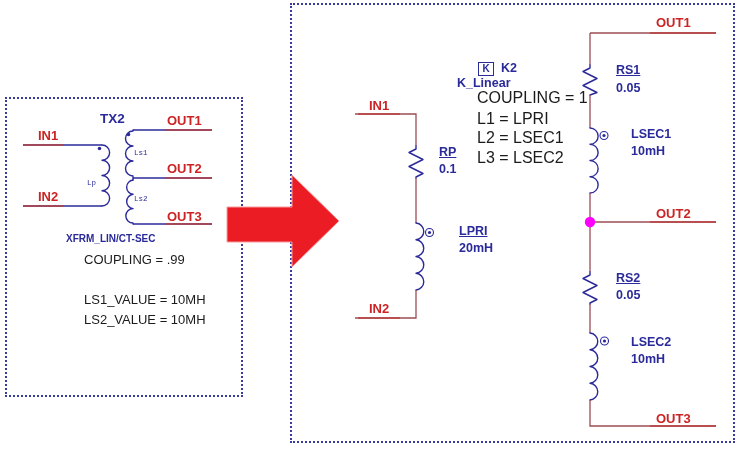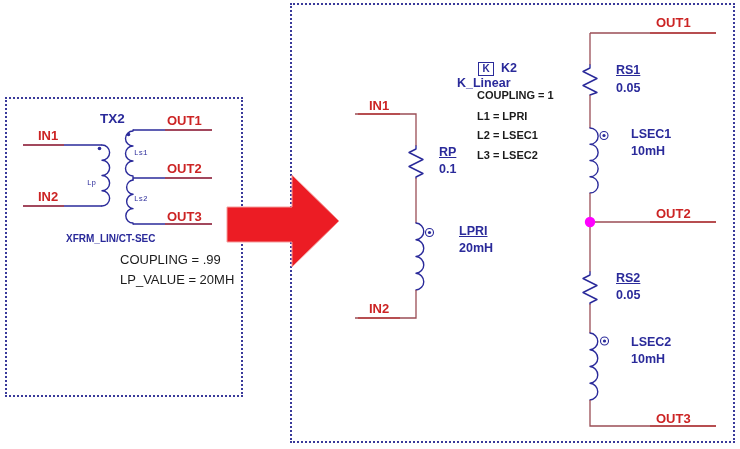--- a/index.html
+++ b/index.html
@@ -19,22 +19,22 @@
   .wm{stroke:var(--wirer);fill:none;stroke-width:1.3;}
   .wr{stroke:var(--wredseg);fill:none;stroke-width:1.4;}
   .dotn{fill:var(--navy);}
   .jdot{fill:var(--mag);}
   .arrow{fill:var(--arrow);stroke:#f49c9c;stroke-width:1;}
   
   .t{position:absolute;white-space:nowrap;line-height:1.05;}
   .red{color:var(--redlbl);font-weight:700;font-size:13px;}
   .navy{color:var(--navy);font-weight:600;font-size:12.5px;}
   .u{text-decoration:underline;}
-  .blk{color:var(--blk);font-weight:700;font-size:11px;}
-  .blk13{color:var(--blk);font-weight:400;font-size:13px;margin-left:36px;}
+  .blk{color:var(--blk);font-weight:400;font-size:16px;}
+  .blk13{color:var(--blk);font-weight:400;font-size:13px;}
   .partname{color:var(--navy);font-weight:700;font-size:10px;}
   .tx2{color:var(--navy);font-weight:700;font-size:13.5px;}
   .tiny{color:var(--navy);font-weight:400;font-size:7.5px;font-family:Liberation Mono, monospace;}
   .kbox{position:absolute;left:478px;top:62px;width:14px;height:12px;
         border:1.2px solid var(--navy);color:var(--navy);font-size:10px;font-weight:700;
         text-align:center;line-height:12px;}
 </style>
 </head>
 <body>
 
@@ -111,21 +111,22 @@
   <span class="t red" style="left:38px;top:129px">IN1</span>
   <span class="t red" style="left:38px;top:190px">IN2</span>
   <span class="t red" style="left:167px;top:114px">OUT1</span>
   <span class="t red" style="left:167px;top:162px">OUT2</span>
   <span class="t red" style="left:167px;top:210px">OUT3</span>
   <span class="t tiny" style="left:87px;top:180px">Lp</span>
   <span class="t tiny" style="left:134px;top:150px">Ls1</span>
   <span class="t tiny" style="left:134px;top:196px">Ls2</span>
   <span class="t partname" style="left:66px;top:234px">XFRM_LIN/CT-SEC</span>
   <span class="t blk13" style="left:84px;top:253px">COUPLING = .99</span>
-  <span class="t blk13" style="left:84px;top:273px">LP_VALUE = 20MH</span>
+  <span class="t blk13" style="left:84px;top:293px">LS1_VALUE = 10MH</span>
+  <span class="t blk13" style="left:84px;top:313px">LS2_VALUE = 10MH</span>
 
   <span class="t red" style="left:369px;top:99px">IN1</span>
   <span class="t red" style="left:369px;top:302px">IN2</span>
   <span class="t red" style="left:656px;top:16px">OUT1</span>
   <span class="t red" style="left:656px;top:207px">OUT2</span>
   <span class="t red" style="left:656px;top:412px">OUT3</span>
 
   <div class="kbox">K</div>
   <span class="t navy" style="left:501px;top:62px">K2</span>
   <span class="t navy" style="left:457px;top:77px">K_Linear</span>

